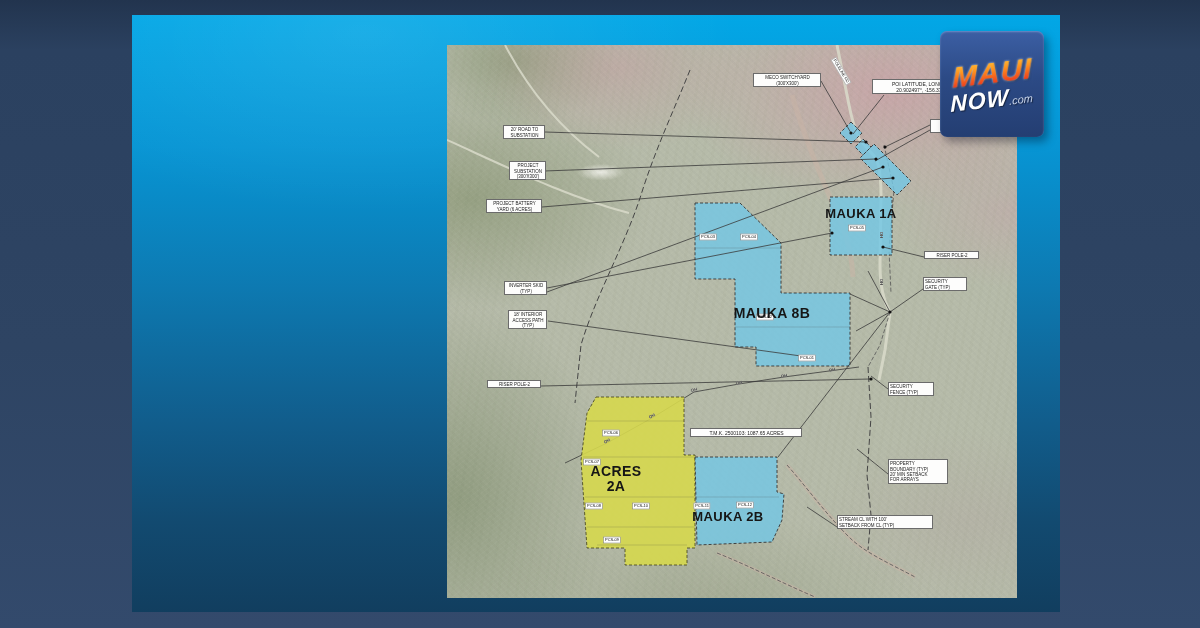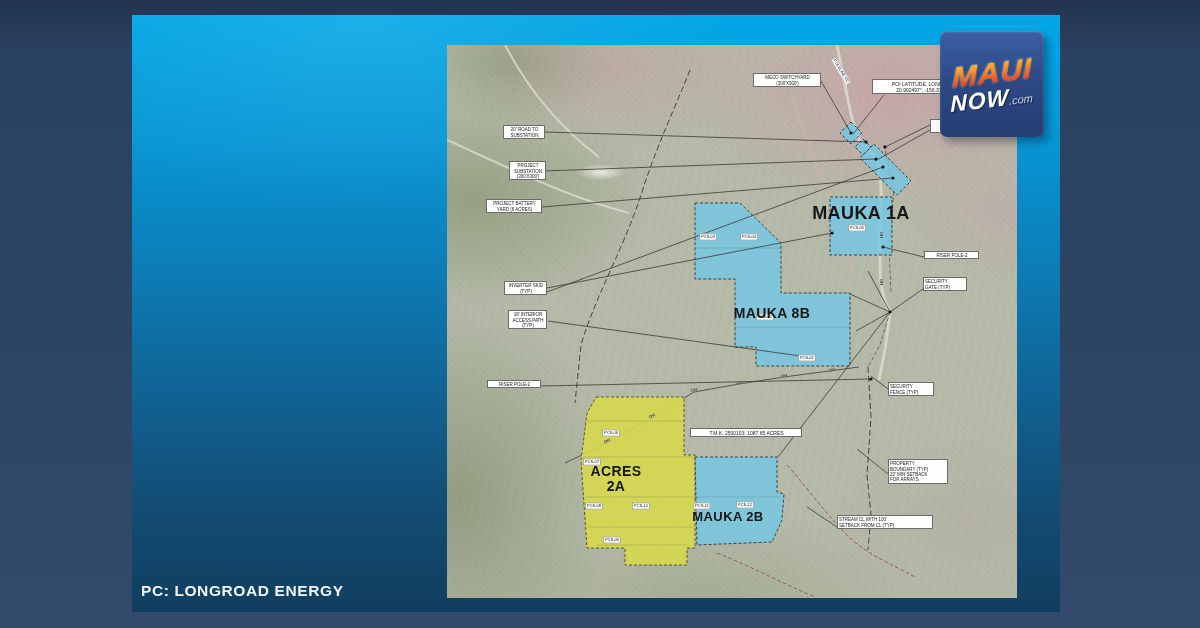--- a/index.html
+++ b/index.html
@@ -237,21 +237,21 @@
           <div class="pcs" style="left: 261px; top: 192px;"><span class="pi">PCS-03</span></div>
           <div class="pcs" style="left: 302px; top: 192px;"><span class="pi">PCS-04</span></div>
           <div class="pcs" style="left: 410px; top: 183px;"><span class="pi">PCS-05</span></div>
           <div class="pcs" style="left: 164px; top: 388px;"><span class="pi">PCS-06</span></div>
           <div class="pcs" style="left: 145px; top: 417px;"><span class="pi">PCS-07</span></div>
           <div class="pcs" style="left: 147px; top: 461px;"><span class="pi">PCS-08</span></div>
           <div class="pcs" style="left: 165px; top: 495px;"><span class="pi">PCS-09</span></div>
           <div class="pcs" style="left: 194px; top: 461px;"><span class="pi">PCS-10</span></div>
           <div class="pcs" style="left: 255px; top: 461px;"><span class="pi">PCS-11</span></div>
           <div class="pcs" style="left: 298px; top: 460px;"><span class="pi">PCS-12</span></div>
-          <div class="area" style="left: 414px; top: 169px; font-size: 18px;">
+          <div class="area" style="left: 414px; top: 169px; font-size: 13px;">
             <div>MAUKA 1A</div>
           </div>
           <div class="area" style="left: 325px; top: 269px; font-size: 14px;">
             <div>MAUKA 8B</div>
           </div>
           <div class="area" style="left: 169px; top: 434px; font-size: 14px;">
             <div>ACRES</div>
             <div>2A</div>
           </div>
           <div class="area" style="left: 281px; top: 472px; font-size: 13px;">
@@ -268,14 +268,13 @@
           <div class="rot-label" style="left: 389px; top: 12px; transform: rotate(59deg) scale(0.5);">POLELINE RD</div>
         </div>
     </div>
   </div>
 
   <div class="logo">
     <div class="logo-maui">MAUI</div>
     <div class="logo-now"><span>NOW</span><span class="logo-com">.com</span></div>
   </div>
 
-  <div class="caption">PC: LONGROAD ENERGY</div>
 </div>
 
 </body></html>

